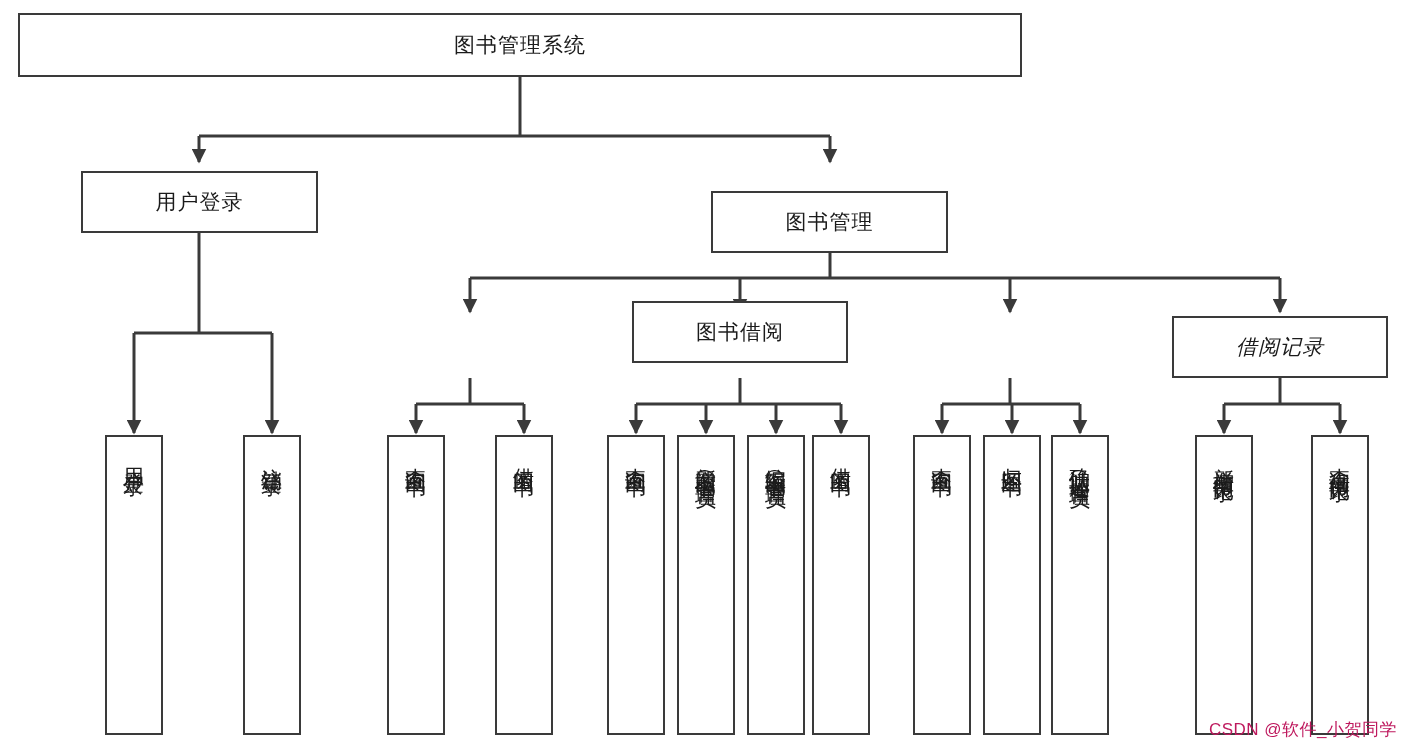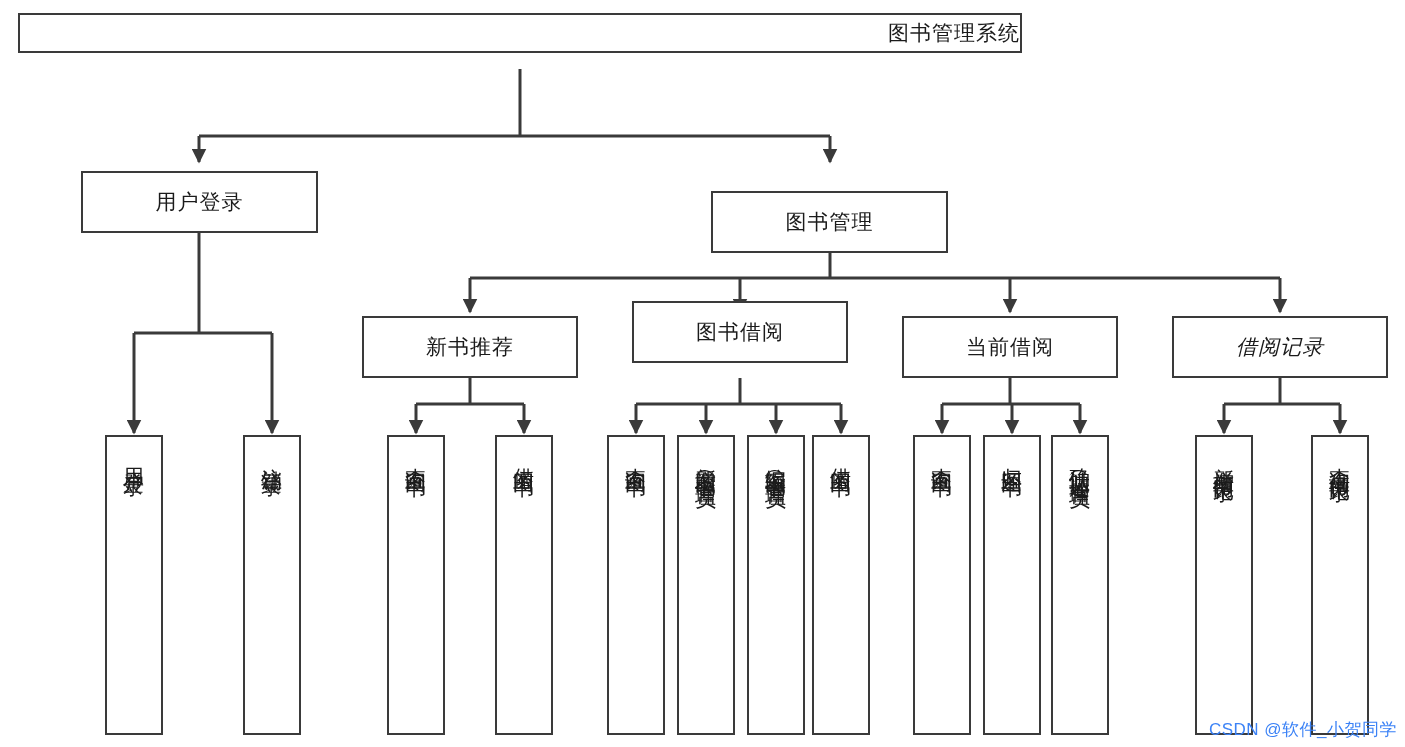--- a/index.html
+++ b/index.html
@@ -60,21 +60,21 @@
     text-orientation: upright;
     letter-spacing: 3px;
     line-height: 1;
     white-space: nowrap;
   }
   #watermark {
     position: absolute;
     right: 8px;
     bottom: 6px;
     font-size: 17px;
-    color: #3b82f6;
+    color: #be185d;
     white-space: nowrap;
     z-index: 3;
     letter-spacing: 0.5px;
   }
 </style>
 </head>
 <body>
 
 <div id="diagram-root">
 
@@ -121,39 +121,33 @@
       <path d="M 1012 404 L 1012 433" marker-end="url(#arrow)"></path>
       <path d="M 1080 404 L 1080 433" marker-end="url(#arrow)"></path>
 
       <path d="M 1280 378 L 1280 404"></path>
       <path d="M 1224 404 L 1340 404"></path>
       <path d="M 1224 404 L 1224 433" marker-end="url(#arrow)"></path>
       <path d="M 1340 404 L 1340 433" marker-end="url(#arrow)"></path>
     </g>
   </svg>
 
-  <div class="node node-root" style="left:18px; top:13px; width:1004px; height:40px;justify-content:flex-end;">
+  <div class="node node-root" style="left:18px; top:13px; width:1004px; height:64px;">
     <span class="label">图书管理系统</span>
   </div>
 
   <div class="node node-l2" style="left:81px; top:171px; width:237px; height:62px;">
     <span class="label">用户登录</span>
   </div>
   <div class="node node-l2" style="left:711px; top:171px; width:237px; height:62px;margin-top:20px;">
     <span class="label">图书管理</span>
   </div>
 
-  <div class="node node-l3" style="left:362px; top:316px; width:216px; height:62px;">
-    <span class="label">新书推荐</span>
-  </div>
   <div class="node node-l3" style="left:632px; top:301px; width:216px; height:62px;">
     <span class="label">图书借阅</span>
-  </div>
-  <div class="node node-l3" style="left:902px; top:316px; width:216px; height:62px;">
-    <span class="label">当前借阅</span>
   </div>
   <div class="node node-l3" style="left:1172px; top:316px; width:216px; height:62px;font-style:italic;">
     <span class="label">借阅记录</span>
   </div>
 
   <div class="node node-leaf" style="left:105px; top:435px; width:58px; height:300px;">
     <span class="label">用户登录</span>
   </div>
   <div class="node node-leaf" style="left:243px; top:435px; width:58px; height:300px;">
     <span class="label">注销登录</span>

